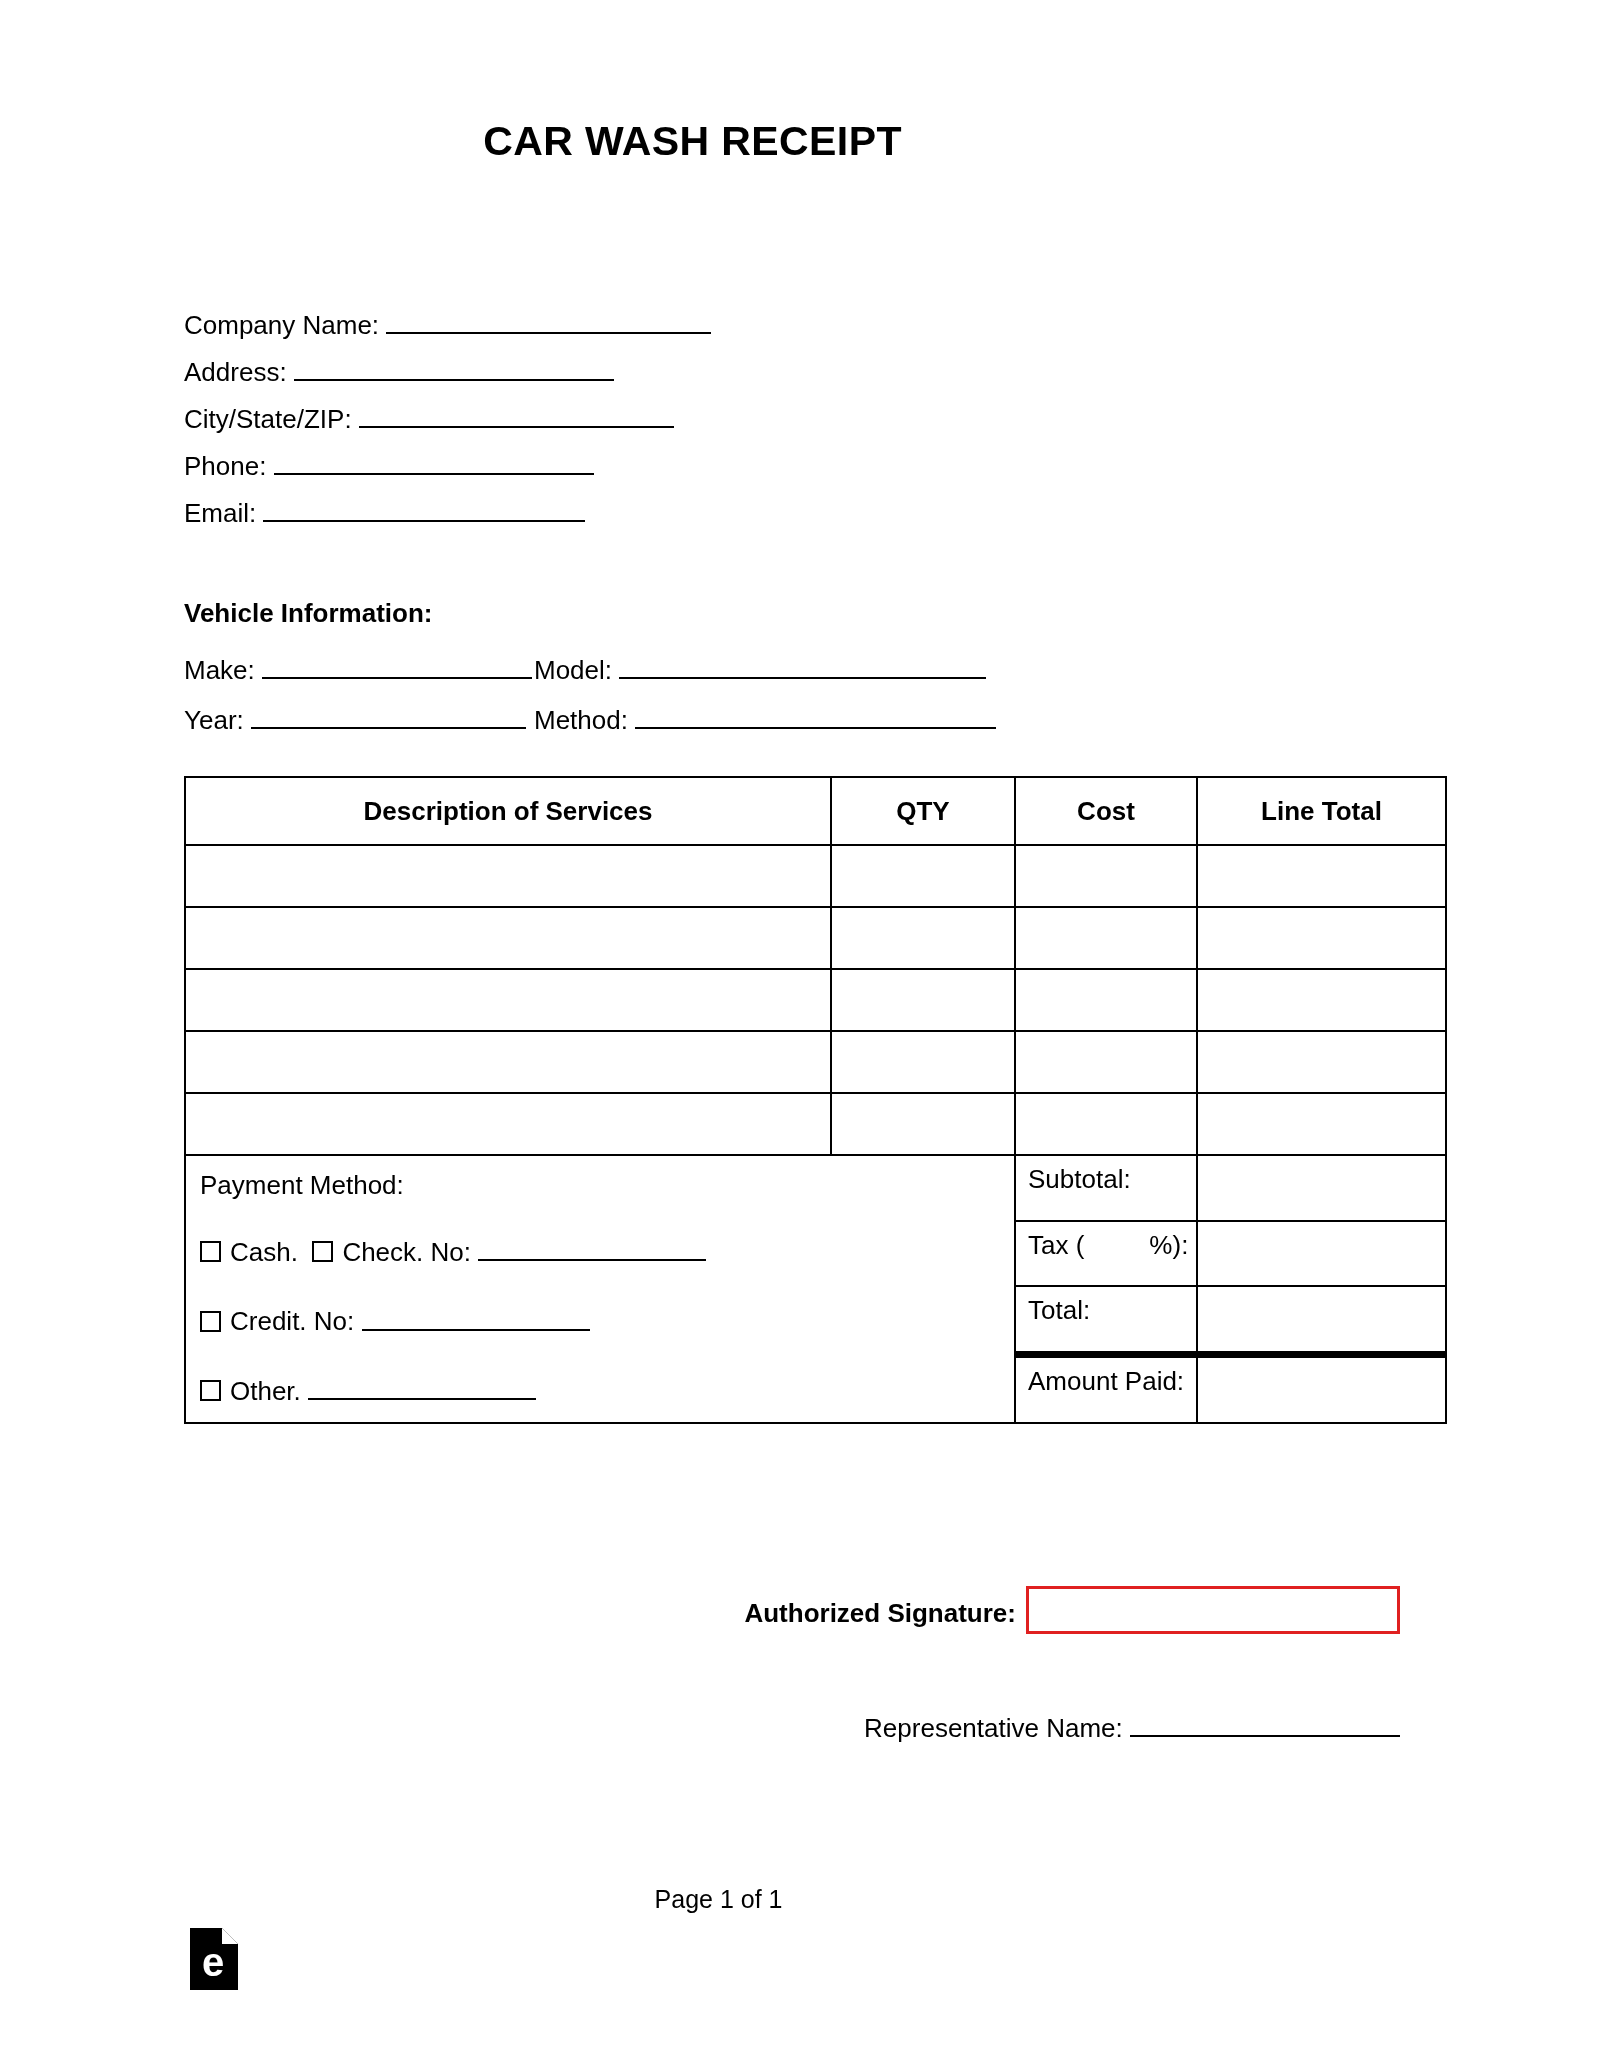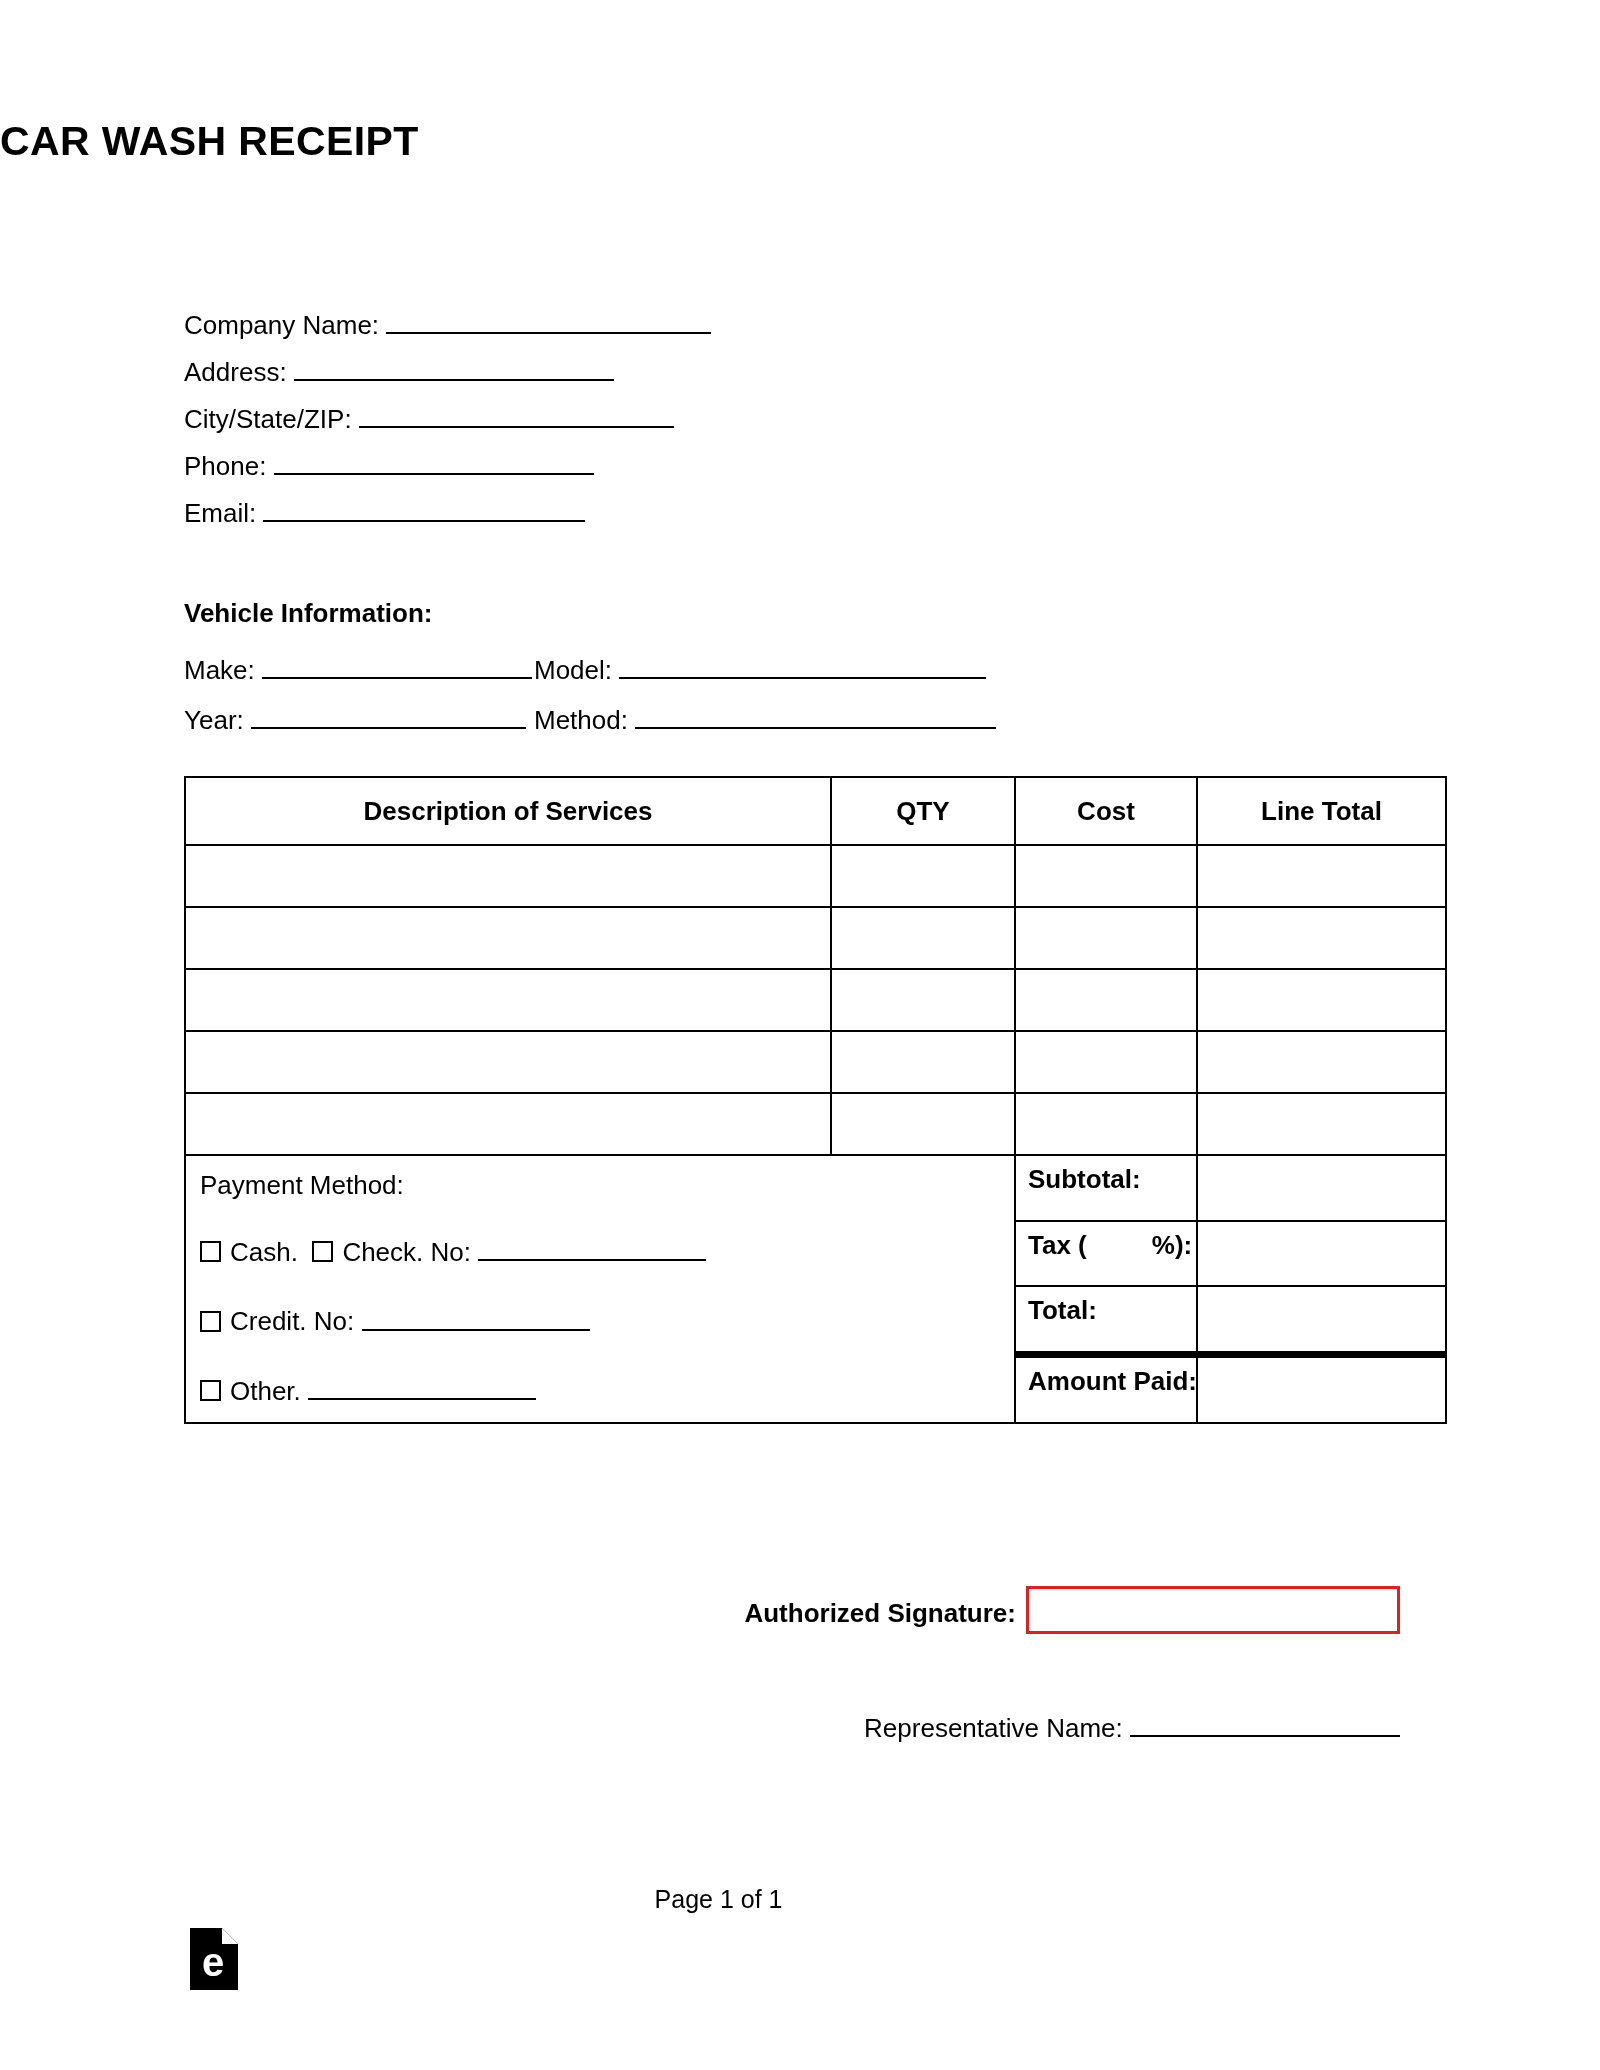--- a/index.html
+++ b/index.html
@@ -19,20 +19,21 @@
     box-sizing: border-box;
     overflow: hidden;
   }
 
   
   .title {
     position: absolute;
     top: 118px;
     left: 0;
     width: 1385px;
+    text-align: center;
     font-size: 41px;
     font-weight: bold;
     letter-spacing: 0.4px;
   }
 
   
   .meta {
     position: absolute;
     top: 198px;
     left: 0;
@@ -121,21 +122,20 @@
     margin-right: 9px;
     vertical-align: -1px;
   }
 
   .tot-label {
     vertical-align: top;
     padding: 8px 0 0 12px !important;
     height: 52px;
     font-size: 26px;
     white-space: pre;
-    font-weight: bold;
   }
   .tot-val { }
   .thickbot { border-bottom: 7px solid #000 !important; }
 
   
   .sig {
     position: absolute;
     top: 1586px;
     left: 0;
     width: 1400px;

